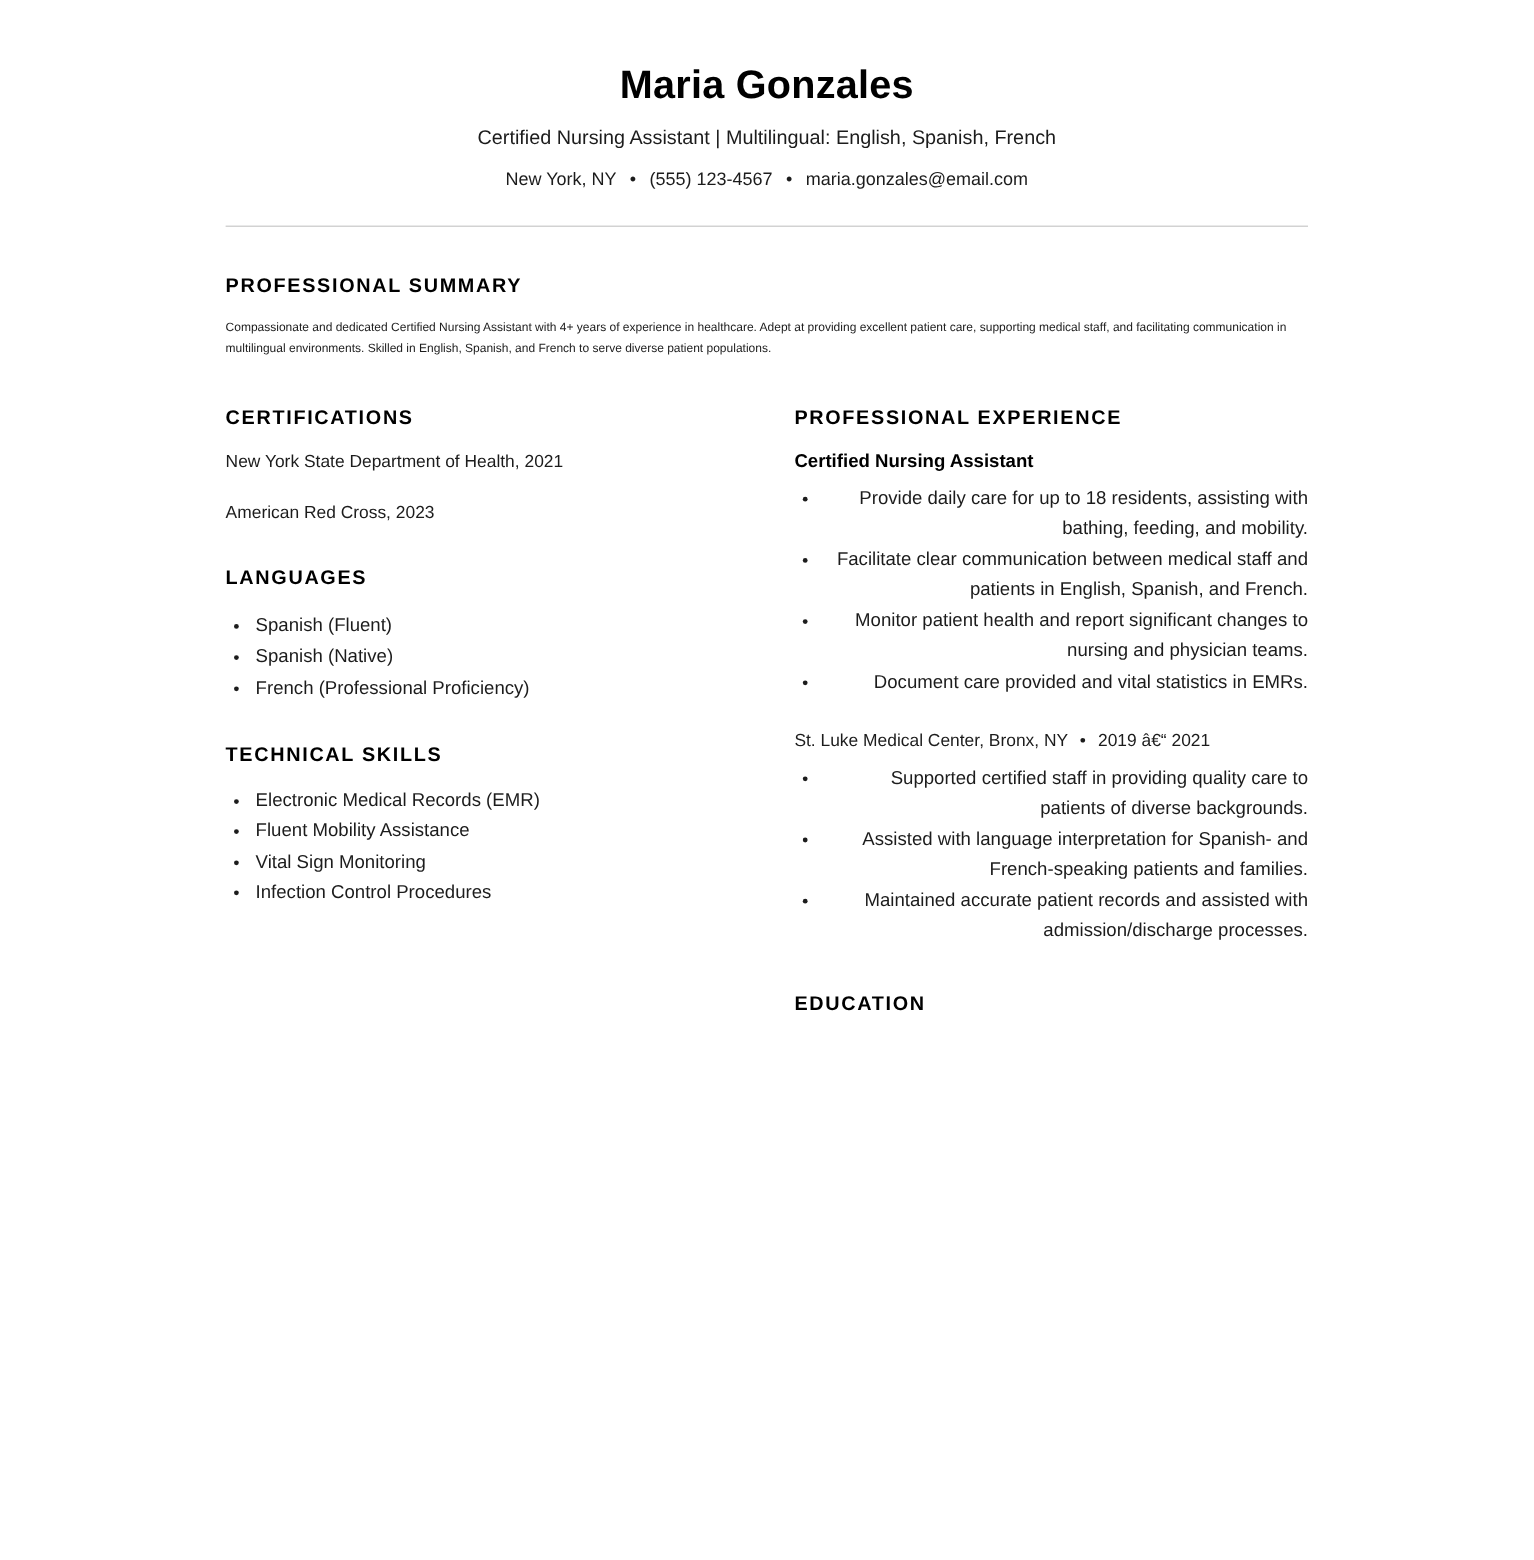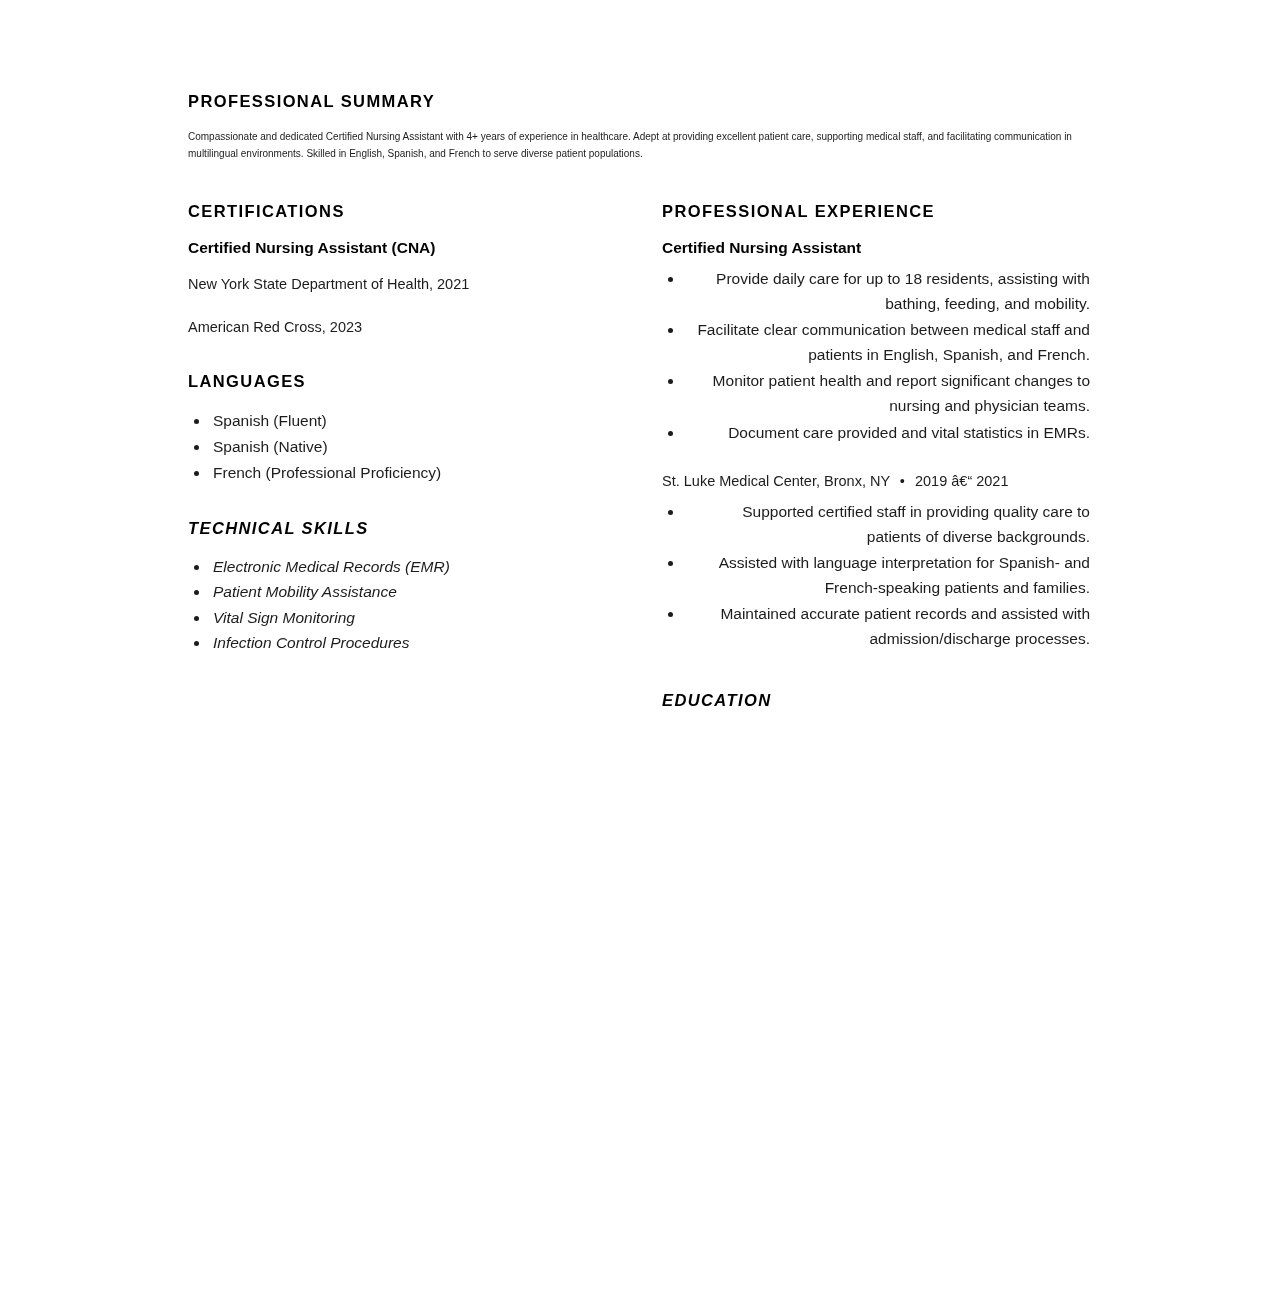--- a/index.html
+++ b/index.html
@@ -93,21 +93,21 @@
     flex: 0 0 470px;
     box-sizing: border-box;
   }
   .col-gap { flex: 0 0 4px; }
   .col-right {
     flex: 1 1 auto;
     box-sizing: border-box;
   }
 
   .block { margin-bottom: 34px; }
-  .block:last-child { margin-bottom: 0; font-style: italic; }
+  .block:last-child { margin-bottom: 0; }
 
   
   .entry { margin-bottom: 22px; }
   .entry:last-child { margin-bottom: 0; }
   .entry-title {
     font-size: 15.5px;
     font-weight: bold;
     color: #000000;
     line-height: 1.35;
     margin: 0;
@@ -139,35 +139,46 @@
   }
   ul.bullets.tight li { line-height: 1.58; }
   .exp-bullets li { margin-bottom: 2px; text-align: right; }
 </style>
 </head>
 <body>
 
 <div class="page">
   <div class="inner">
 
+    <div class="resume-header">
+      <h1 class="full-name">Maria Gonzales</h1>
+      <div class="headline">Certified Nursing Assistant | Multilingual: English, Spanish, French</div>
+      <div class="contact-line">
+        <span>New York, NY</span>
+        <span class="contact-sep">•</span>
+        <span>(555) 123-4567</span>
+        <span class="contact-sep">•</span>
+        <span>maria.gonzales@email.com</span>
+      </div>
+      <hr class="header-rule">
+    </div>
 
     <div class="summary-block">
       <h2 class="section-title">PROFESSIONAL SUMMARY</h2>
       <p class="summary-text">Compassionate and dedicated Certified Nursing Assistant with 4+ years of experience in healthcare. Adept at providing excellent patient care, supporting medical staff, and facilitating communication in multilingual environments. Skilled in English, Spanish, and French to serve diverse patient populations.</p>
     </div>
 
     <div class="columns">
 
       <div class="col-left">
 
         <div class="block">
           <h2 class="section-title">CERTIFICATIONS</h2>
 
           <div class="entry">
-            <div class="entry-title">Certified Nursing Assistant (CNA)</div>
             <div class="entry-meta">New York State Department of Health, 2021</div>
           </div>
 
           <div class="entry">
             <div class="entry-meta">American Red Cross, 2023</div>
           </div>
         </div>
 
         <div class="block">
           <h2 class="section-title">LANGUAGES</h2>
@@ -175,21 +186,21 @@
             <li>Spanish (Fluent)</li>
             <li>Spanish (Native)</li>
             <li>French (Professional Proficiency)</li>
           </ul>
         </div>
 
         <div class="block">
           <h2 class="section-title">TECHNICAL SKILLS</h2>
           <ul class="bullets plain tight">
             <li>Electronic Medical Records (EMR)</li>
-            <li>Patient Mobility Assistance</li>
+            <li>Fluent Mobility Assistance</li>
             <li>Vital Sign Monitoring</li>
             <li>Infection Control Procedures</li>
           </ul>
         </div>
 
       </div>
 
       <div class="col-gap"></div>
 
       <div class="col-right">

